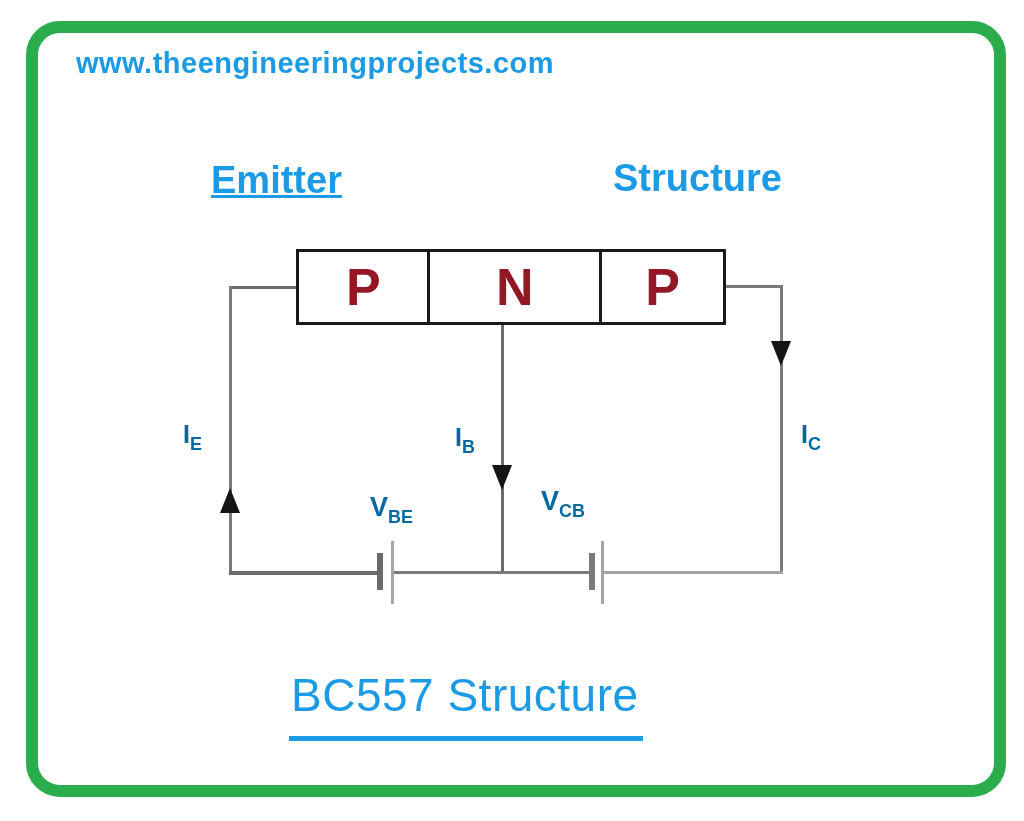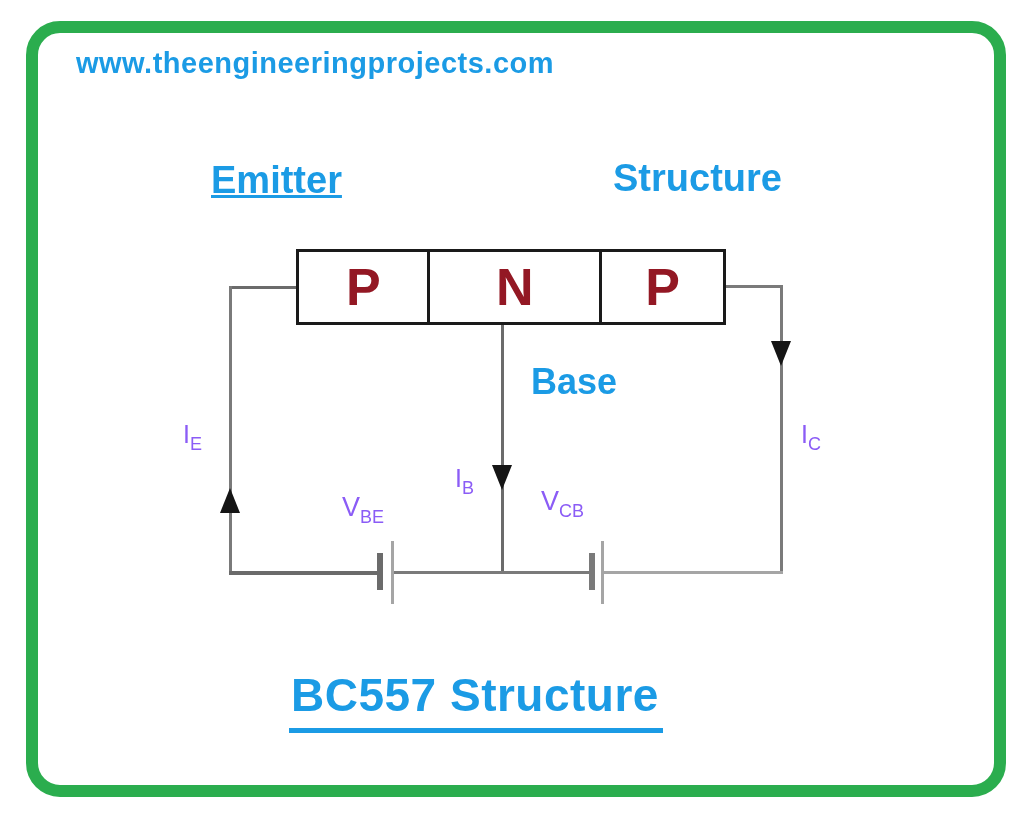--- a/index.html
+++ b/index.html
@@ -57,47 +57,46 @@
     border-left: 10px solid transparent;
     border-right: 10px solid transparent;
     border-bottom: 25px solid #151515;
   }
   .arrow-down {
     border-left: 10px solid transparent;
     border-right: 10px solid transparent;
     border-top: 25px solid #151515;
   }
 
-  .sub-label { position: absolute; color: #8b5cf6; font-weight: normal; white-space: nowrap; }
+  .sub-label { position: absolute; color: #0369a1; font-weight: bold; white-space: nowrap; }
   .sub-label .main-i { font-size: 25px; }
   .sub-label .main-v { font-size: 27px; }
   .sub-label .sub { font-size: 18px; vertical-align: -7px; }
 
   .diagram-title {
     position: absolute;
     left: 289px; top: 668px;
-    font-size: 46px; font-weight: bold;
+    font-size: 46px; font-weight: normal;
     color: #1b9be5;
     border-bottom: 5px solid #1b9be5;
-    padding: 0 4px 6px 2px;
+    padding: 0 4px 14px 2px;
     letter-spacing: 0.5px;
   }
 </style>
 </head>
 <body>
 
 <div class="page">
 
   <div class="frame"></div>
 
   <div class="url-text blue">www.theengineeringprojects.com</div>
 
   <div class="terminal-label blue lbl-emitter">Emitter</div>
   <div class="terminal-label blue lbl-collector">Structure</div>
-  <div class="lbl-base blue">Base</div>
 
   <div class="pnp-box">
     <div class="pnp-cell cell-1">P</div>
     <div class="pnp-cell cell-2">N</div>
     <div class="pnp-cell cell-3">P</div>
   </div>
 
   <div class="wire wire-dark" style="left:229px; top:286px; width:67px; height:3px;"></div>
   <div class="wire" style="left:229px; top:286px; width:3px; height:288px;"></div>
 
@@ -116,28 +115,28 @@
   <div class="wire" style="left:589px; top:553px; width:6px; height:37px;"></div>
   <div class="wire wire-light" style="left:601px; top:541px; width:3px; height:63px;"></div>
 
   <div class="arrow arrow-up" style="left:220px; top:488px;"></div>
   <div class="arrow arrow-down" style="left:492px; top:465px;"></div>
   <div class="arrow arrow-down" style="left:771px; top:341px;"></div>
 
   <div class="sub-label" style="left:183px; top:420px;">
     <span class="main-i">I</span><span class="sub">E</span>
   </div>
-  <div class="sub-label" style="left:455px; top:423px;margin-top:41px;">
+  <div class="sub-label" style="left:455px; top:423px;">
     <span class="main-i">I</span><span class="sub">B</span>
   </div>
   <div class="sub-label" style="left:801px; top:420px;text-align:center;">
     <span class="main-i">I</span><span class="sub">C</span>
   </div>
 
-  <div class="sub-label" style="left:342px; top:492px;">
+  <div class="sub-label" style="left:370px; top:492px;">
     <span class="main-v">V</span><span class="sub">BE</span>
   </div>
   <div class="sub-label" style="left:541px; top:486px;">
     <span class="main-v">V</span><span class="sub">CB</span>
   </div>
 
   <div class="diagram-title">BC557 Structure</div>
 
 </div>
 

